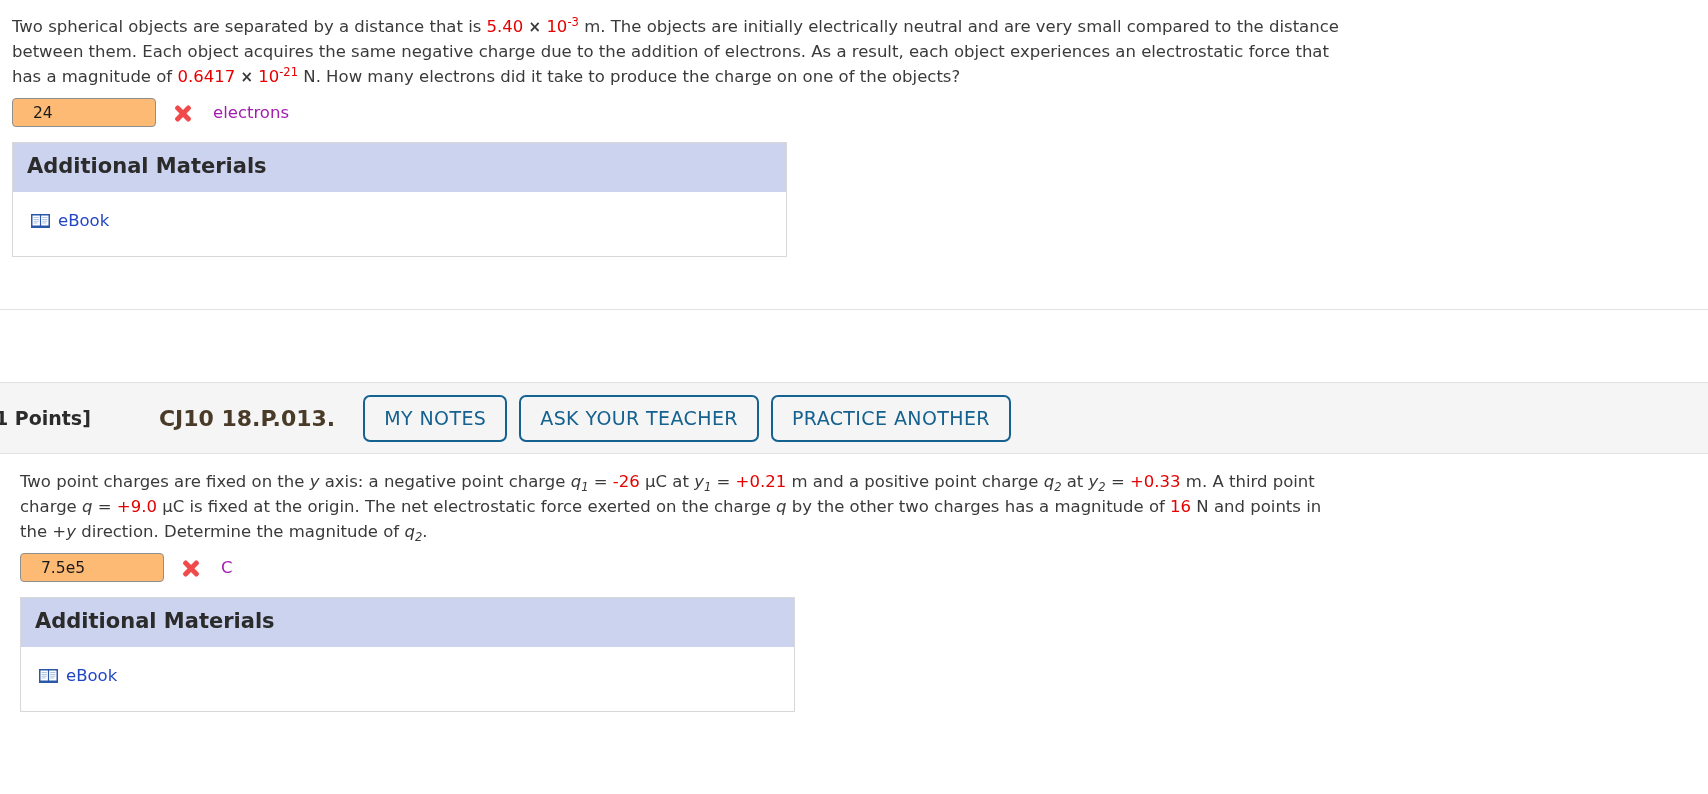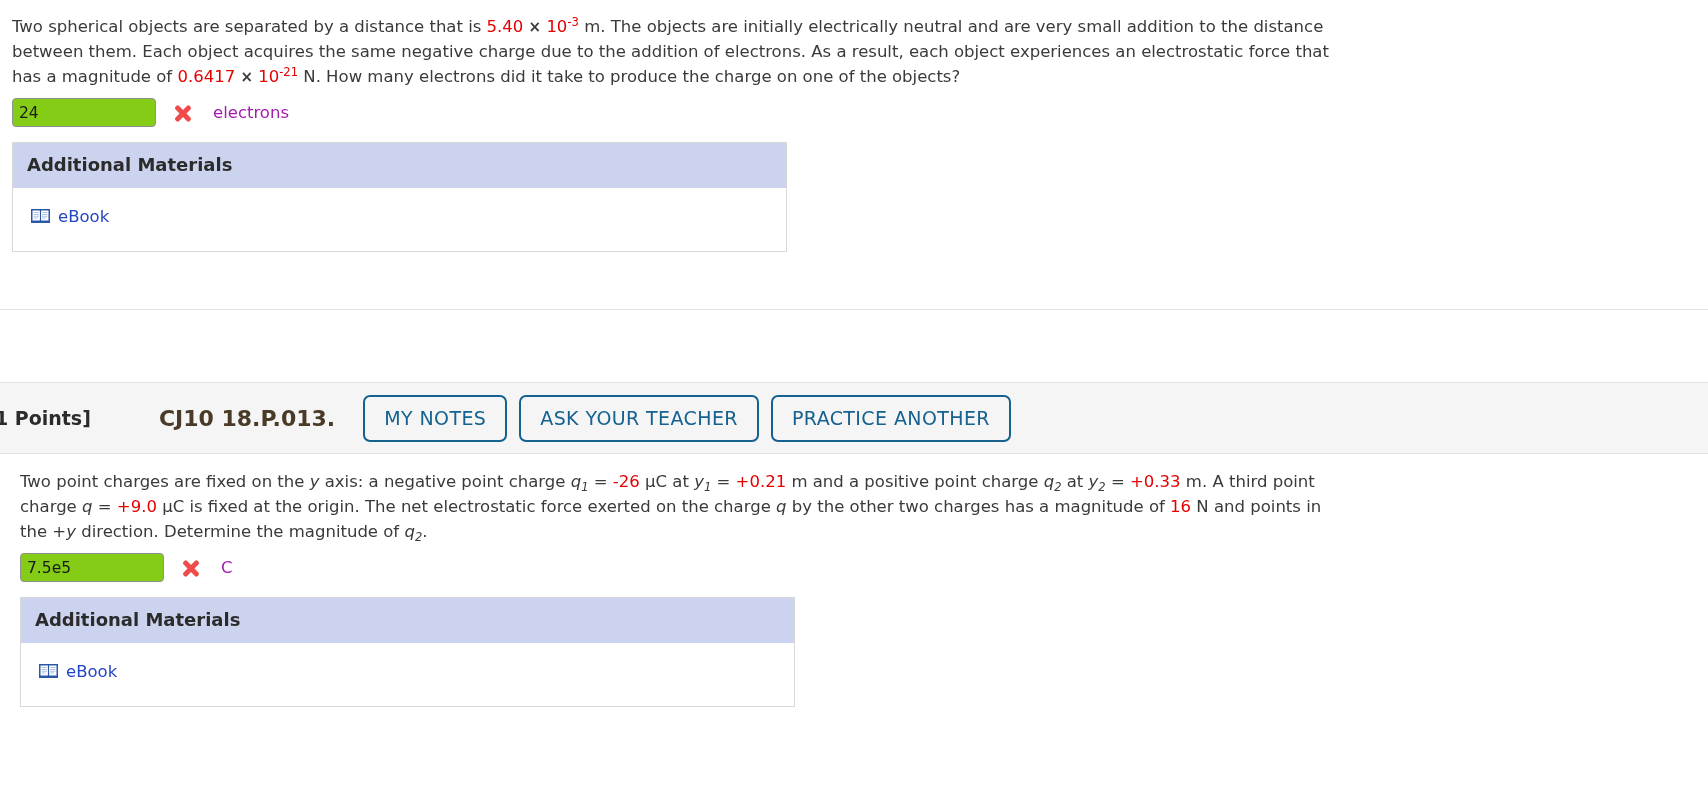--- a/index.html
+++ b/index.html
@@ -27,25 +27,25 @@
   sup.e { font-size: 0.70em; vertical-align: super; line-height: 0; }
   sub.e { font-size: 0.70em; vertical-align: sub; line-height: 0; font-style: italic;}
   .times { font-weight: bold; color:#3a3a3a; font-size: 15px; }
 
   
   .ans-row { display: flex; align-items: center; margin-top: 9px; }
   .ans-input {
     width: 144px; height: 29px;
     border: 1px solid #8f8f8f;
     border-radius: 4px;
-    background: #84cc16;
+    background: #fdba74;
     font-family: "DejaVu Sans", "Liberation Sans", sans-serif;
     font-size: 15.5px;
     color: #1a1a1a;
-    padding: 0 6px;
+    padding: 0 20px;
     outline: none;
   }
   .xmark {
     margin-left: 16px;
     width: 22px; height: 22px;
     position: relative;
     display: inline-block;
     flex: 0 0 auto;
   }
   .xmark::before, .xmark::after {
@@ -64,21 +64,21 @@
   .addmat {
     margin-top: 15px;
     width: 775px;
     border: 1px solid #d8d8d8;
     background: #fff;
   }
   .addmat-head {
     background: #ccd3ef;
     color: #2b2b2b;
     font-weight: bold;
-    font-size: 18px;
+    font-size: 21px;
     padding: 8px 14px 9px 14px;
   }
   .addmat-body { padding: 16px 14px 20px 18px; }
   .ebook-link {
     display: inline-flex; align-items: center;
     color: #2245c4; font-size: 16.5px;
     text-decoration: none; cursor: pointer;
   }
   .book-icon {
     width: 19px; height: 16px; margin-right: 8px;
@@ -123,21 +123,21 @@
 </style>
 </head>
 <body>
 
 <div class="page">
 
   <div style="position:absolute; left:0; top:0; width:1708px; height:310px; border-bottom:1px solid #e2e2e2;">
 
     <div class="prob-body" style="padding-top:14px;">
       <div class="ptext" id="p1-text">
-          <span class="ln"><span class=" blk">Two spherical objects are separated by a distance that is </span><span class=" red">5.40</span><span class=" times"> × </span><span class=" red">10</span><sup class="e red">-3</sup><span class=" blk"> m. The objects are initially electrically neutral and are very small addition to the distance</span></span>
+          <span class="ln"><span class=" blk">Two spherical objects are separated by a distance that is </span><span class=" red">5.40</span><span class=" times"> × </span><span class=" red">10</span><sup class="e red">-3</sup><span class=" blk"> m. The objects are initially electrically neutral and are very small compared to the distance</span></span>
           <span class="ln"><span class=" blk">between them. Each object acquires the same negative charge due to the addition of electrons. As a result, each object experiences an electrostatic force that</span></span>
           <span class="ln"><span class=" blk">has a magnitude of </span><span class=" red">0.6417</span><span class=" times"> × </span><span class=" red">10</span><sup class="e red">-21</sup><span class=" blk"> N. How many electrons did it take to produce the charge on one of the objects?</span></span>
         </div>
 
       <div class="ans-row">
         <input class="ans-input" type="text" value="24" style="">
         <span class="xmark"></span>
         <span class="ans-unit">electrons</span>
       </div>
 

